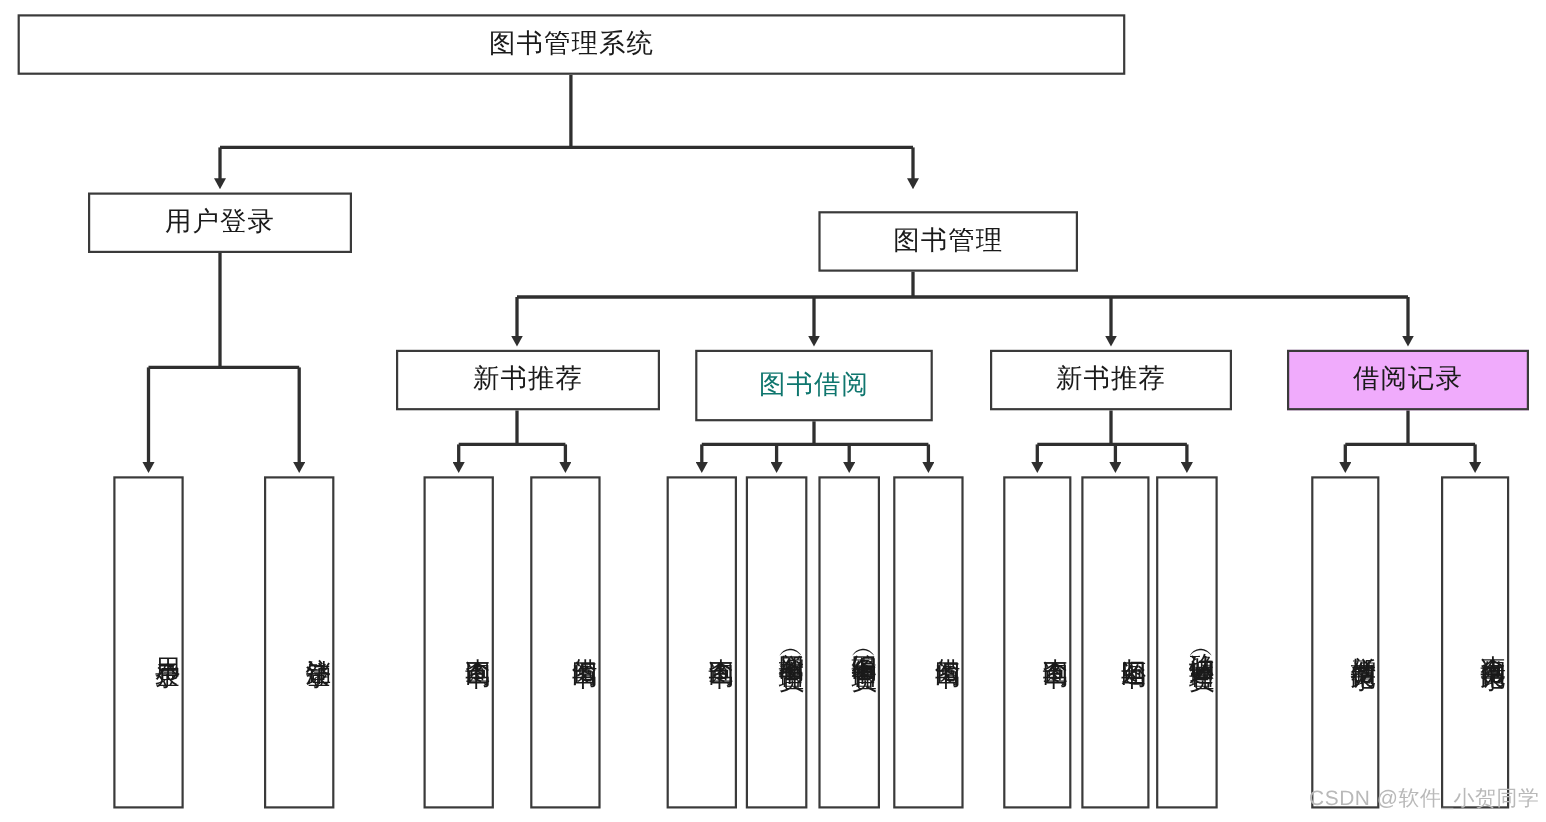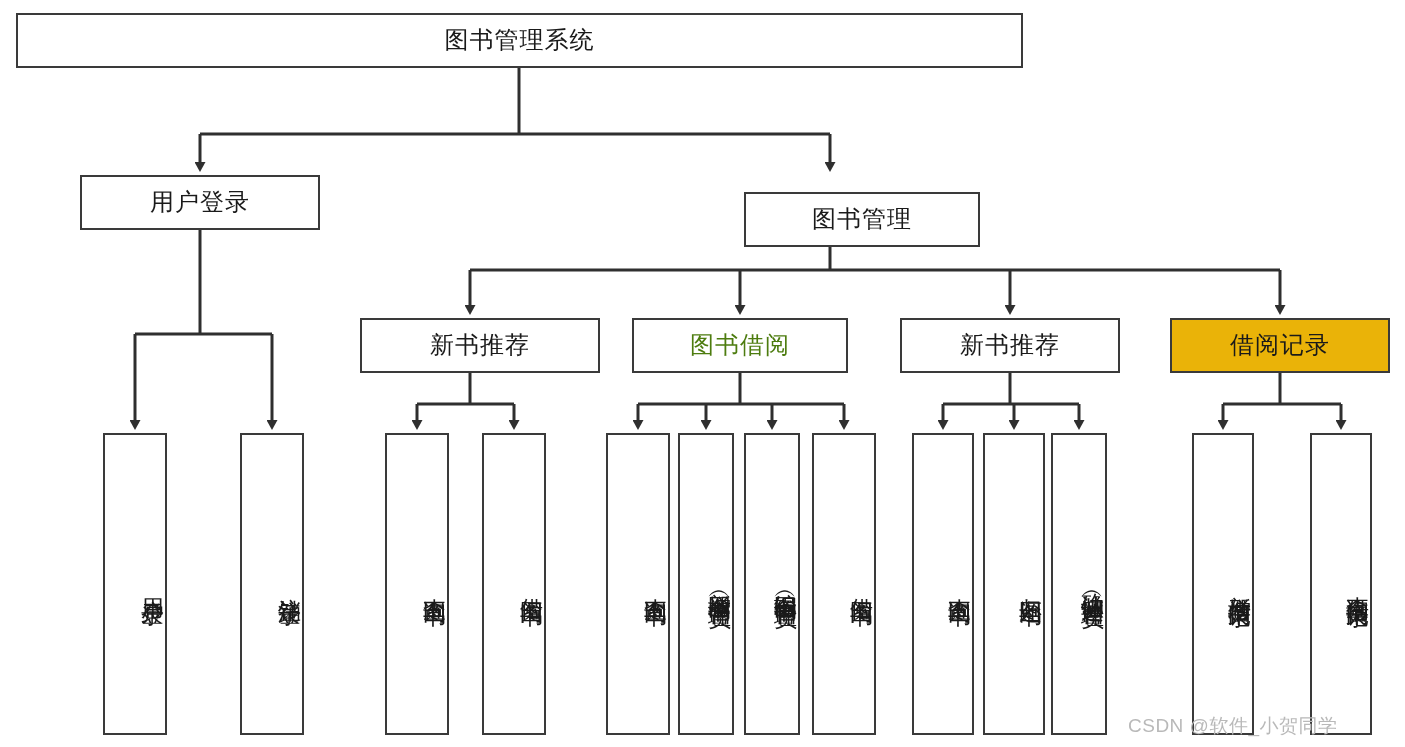--- a/index.html
+++ b/index.html
@@ -54,21 +54,21 @@
   .node.vert .vtext {
     writing-mode: vertical-rl;
     text-orientation: upright;
     white-space: nowrap;
   }
   .node .htext {
     white-space: nowrap;
   }
   #watermark {
     position: absolute;
-    left: 1128px;
+    left: 1190px;
     top: 713px;
     font-size: 19px;
     color: #b9b9b9;
     white-space: nowrap;
     letter-spacing: 0.5px;
     font-family: "Liberation Sans", "DejaVu Sans", sans-serif;
   }
 </style>
 </head>
 <body>
@@ -156,27 +156,27 @@
     </div>
     <div class="node vert" style="left: 385px; top: 433px; width: 64px; height: 302px; border-color: rgb(58, 58, 58); background: rgb(255, 255, 255); color: rgb(26, 26, 26);">
       <span class="vtext">查询图书</span>
     </div>
     <div class="node vert" style="left: 240px; top: 433px; width: 64px; height: 302px; border-color: rgb(58, 58, 58); background: rgb(255, 255, 255); color: rgb(26, 26, 26);">
       <span class="vtext">注销登录</span>
     </div>
     <div class="node vert" style="left: 103px; top: 433px; width: 64px; height: 302px; border-color: rgb(58, 58, 58); background: rgb(255, 255, 255); color: rgb(26, 26, 26);">
       <span class="vtext">用户登录</span>
     </div>
-    <div class="node horiz" style="left: 1170px; top: 318px; width: 220px; height: 55px; border-color: rgb(58, 58, 58); background: #eab308; color: rgb(26, 26, 26);">
+    <div class="node horiz" style="left: 1170px; top: 318px; width: 220px; height: 55px; border-color: rgb(58, 58, 58); background: #f0abfc; color: rgb(26, 26, 26);">
       <span class="htext">借阅记录</span>
     </div>
     <div class="node horiz" style="left: 900px; top: 318px; width: 220px; height: 55px; border-color: rgb(58, 58, 58); background: rgb(255, 255, 255); color: rgb(26, 26, 26);">
       <span class="htext">新书推荐</span>
     </div>
-    <div class="node horiz" style="left: 632px; top: 318px; width: 216px; height: 55px; border-color: rgb(58, 58, 58); background: rgb(255, 255, 255); color: #4d7c0f;">
+    <div class="node horiz" style="left: 632px; top: 318px; width: 216px; height: 65px; border-color: rgb(58, 58, 58); background: rgb(255, 255, 255); color: #0f766e;">
       <span class="htext">图书借阅</span>
     </div>
     <div class="node horiz" style="left: 360px; top: 318px; width: 240px; height: 55px; border-color: rgb(58, 58, 58); background: rgb(255, 255, 255); color: rgb(26, 26, 26);">
       <span class="htext">新书推荐</span>
     </div>
     <div class="node horiz" style="left: 712px; top: 192px; width: 236px; height: 55px; border-color: rgb(58, 58, 58); background: rgb(255, 255, 255); color: rgb(26, 26, 26); margin-left: 32px;">
       <span class="htext">图书管理</span>
     </div>
     <div class="node horiz" style="left: 80px; top: 175px; width: 240px; height: 55px; border-color: rgb(58, 58, 58); background: rgb(255, 255, 255); color: rgb(26, 26, 26);">
       <span class="htext">用户登录</span>

